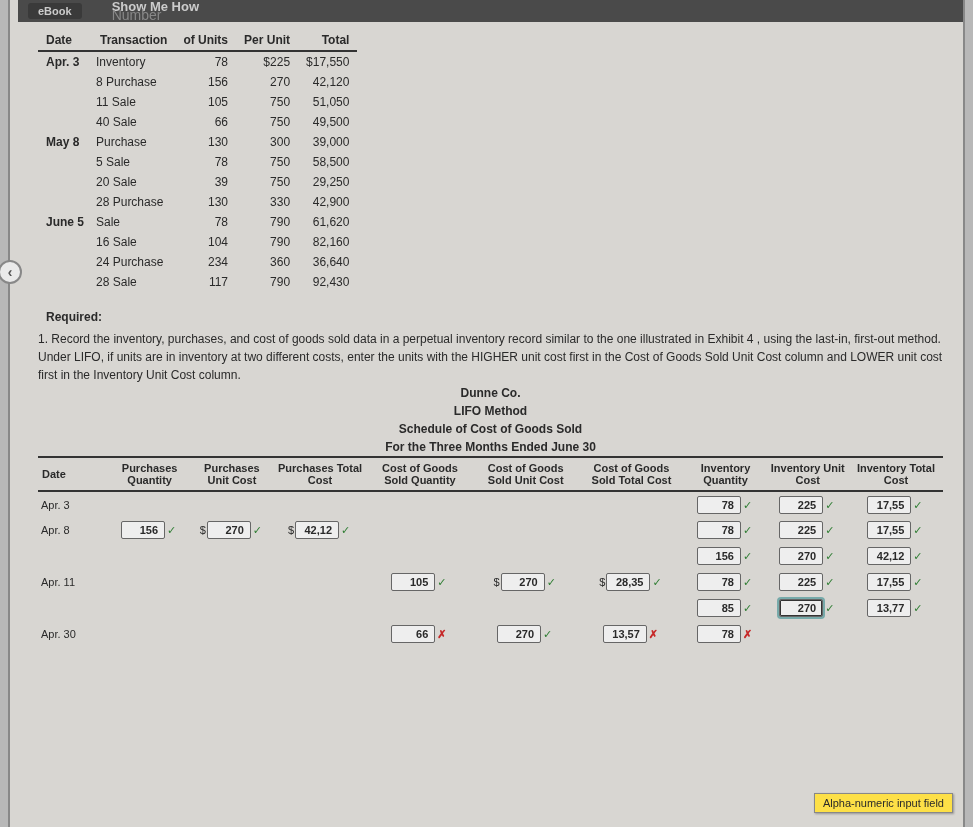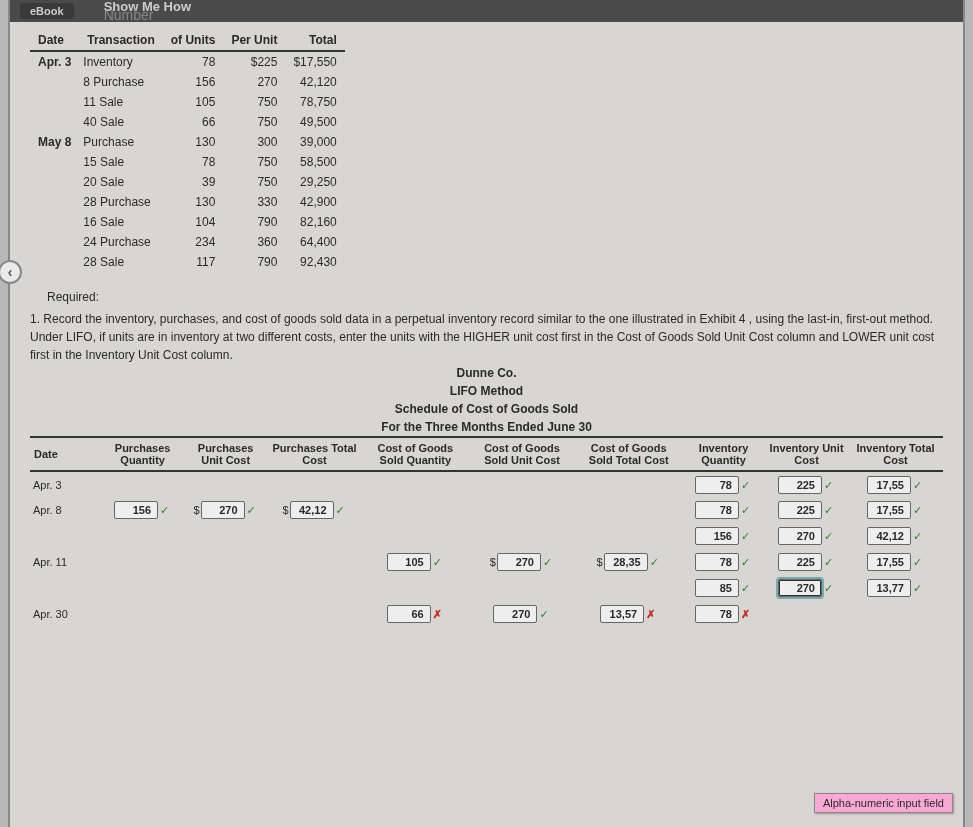--- a/index.html
+++ b/index.html
@@ -10,21 +10,21 @@
     color: #2a2a2a;
     width: 973px;
     height: 827px;
     overflow: hidden;
     position: relative;
   }
   .page {
     background: #d8d6d2;
     margin: 0 8px;
     min-height: 100%;
-    padding: 0 0 20px 0;
+    padding: 0 0 20px 8px;
     border-left: 2px solid #888;
     border-right: 2px solid #888;
   }
   .topbar {
     background: #4a4a4a;
     height: 22px;
     display: flex;
     align-items: center;
     gap: 30px;
     padding: 0 10px;
@@ -47,21 +47,21 @@
   .content { padding: 8px 20px 20px 20px; }
 
   
   .data-table { border-collapse: collapse; margin-bottom: 18px; }
   .data-table th, .data-table td { padding: 3px 8px; text-align: right; font-size: 12px; }
   .data-table th { border-bottom: 2px solid #333; font-weight: bold; }
   .data-table th:first-child, .data-table td:first-child { text-align: left; }
   .data-table td.trans { text-align: left; padding-left: 4px; }
   .month-col { font-weight: bold; }
 
-  .required-hdr { font-weight: normal; margin: 10px 0 6px 17px; }
+  .required-hdr { font-weight: bold; margin: 10px 0 6px 8px; }
   .req-text { line-height: 1.5; }
 
   
   .sched-title { text-align: center; font-weight: bold; line-height: 1.5; }
 
   .sched-table { border-collapse: collapse; width: 100%; }
   .sched-table th {
     border-top: 2px solid #333; border-bottom: 2px solid #333;
     padding: 4px 4px; font-weight: bold; font-size: 11px; text-align: center;
     vertical-align: middle;
@@ -97,21 +97,21 @@
     background: #eaeaea;
     border: 2px solid #888;
     border-radius: 50%;
     display: flex; align-items: center; justify-content: center;
     font-size: 14px; font-weight: bold; color: #555;
     cursor: pointer;
   }
   .tooltip {
     position: absolute;
     right: 20px; bottom: 14px;
-    background: #f9a8d4;
+    background: #fde047;
     border: 1px solid #888;
     padding: 3px 8px;
     font-size: 11px;
     box-shadow: 1px 1px 2px rgba(0,0,0,.3);
   }
 </style>
 </head>
 <body>
 
 <div class="nav-arrow">‹</div>
@@ -150,70 +150,77 @@
             <td class="trans">8 Purchase</td>
             <td>156</td>
             <td>270</td>
             <td>42,120</td>
           </tr>
           <tr>
             <td class="month-col"></td>
             <td class="trans">11 Sale</td>
             <td>105</td>
             <td>750</td>
-            <td>78,750</td>
+            <td>51,050</td>
           </tr>
           <tr>
             <td class="month-col"></td>
             <td class="trans">40 Sale</td>
             <td>66</td>
             <td>750</td>
             <td>49,500</td>
           </tr>
           <tr>
             <td class="month-col">May 8</td>
             <td class="trans">Purchase</td>
             <td>130</td>
             <td>300</td>
             <td>39,000</td>
           </tr>
           <tr>
             <td class="month-col"></td>
-            <td class="trans">15 Sale</td>
+            <td class="trans">5 Sale</td>
             <td>78</td>
             <td>750</td>
             <td>58,500</td>
           </tr>
           <tr>
             <td class="month-col"></td>
             <td class="trans">20 Sale</td>
             <td>39</td>
             <td>750</td>
             <td>29,250</td>
           </tr>
           <tr>
             <td class="month-col"></td>
             <td class="trans">28 Purchase</td>
             <td>130</td>
             <td>330</td>
             <td>42,900</td>
           </tr>
           <tr>
+            <td class="month-col">June 5</td>
+            <td class="trans">Sale</td>
+            <td>78</td>
+            <td>790</td>
+            <td>61,620</td>
+          </tr>
+          <tr>
             <td class="month-col"></td>
             <td class="trans">16 Sale</td>
             <td>104</td>
             <td>790</td>
             <td>82,160</td>
           </tr>
           <tr>
             <td class="month-col"></td>
             <td class="trans">24 Purchase</td>
             <td>234</td>
             <td>360</td>
-            <td>64,400</td>
+            <td>36,640</td>
           </tr>
           <tr>
             <td class="month-col"></td>
             <td class="trans">28 Sale</td>
             <td>117</td>
             <td>790</td>
             <td>92,430</td>
           </tr>
         </tbody>
     </table>

